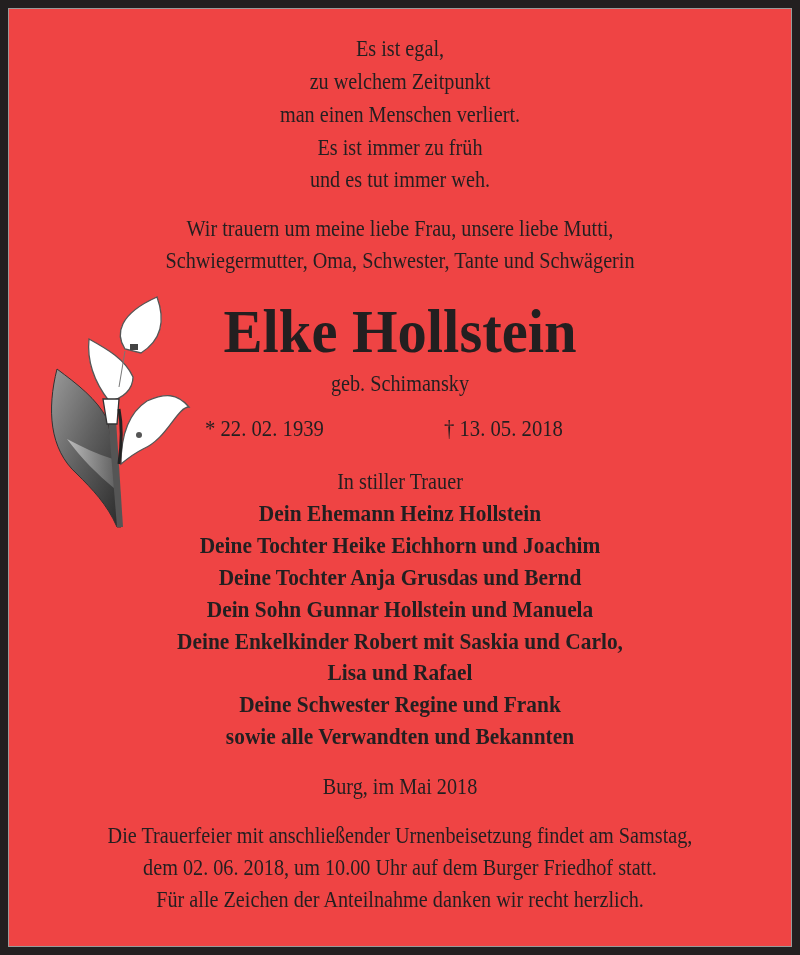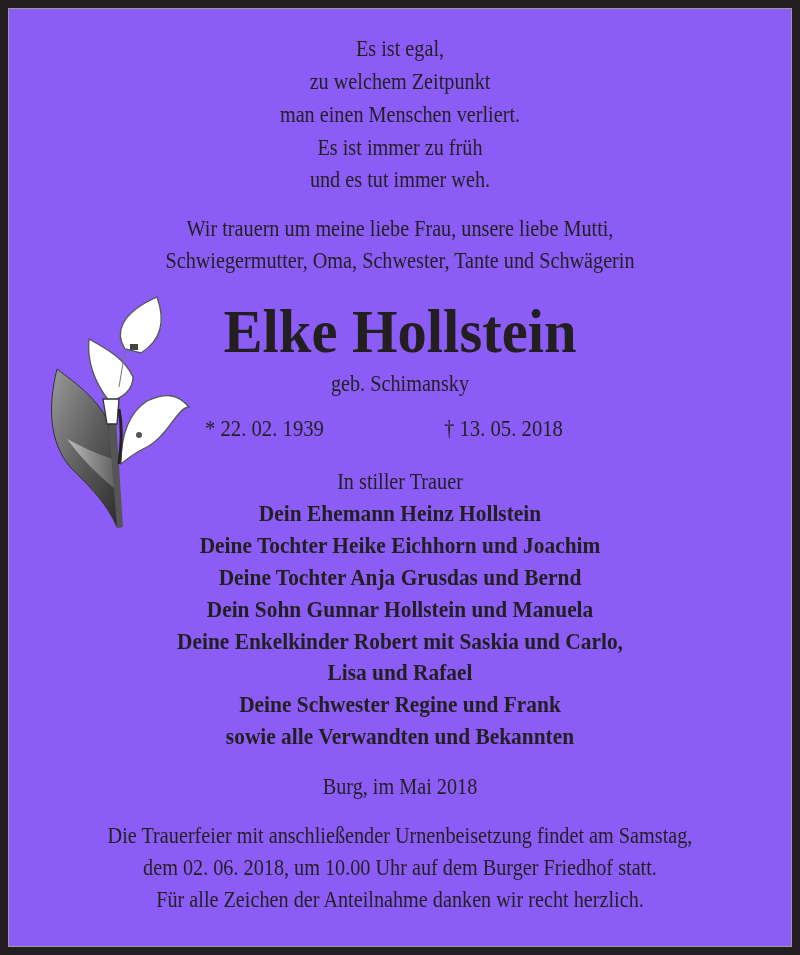--- a/index.html
+++ b/index.html
@@ -8,21 +8,21 @@
     background: #231f20;
     position: relative;
     overflow: hidden;
     font-family: "Liberation Serif", "DejaVu Serif", serif;
     color: #231f20;
   }
   .card {
     position: absolute;
     left: 8px; top: 8px;
     width: 782px; height: 937px;
-    background: #8b5cf6;
+    background: #ef4444;
     border: 1px solid #9a9a9a;
   }
   .line {
     position: absolute;
     left: 0; right: 0;
     text-align: center;
     white-space: nowrap;
   }
   .reg {
     font-size: 23.5px;

